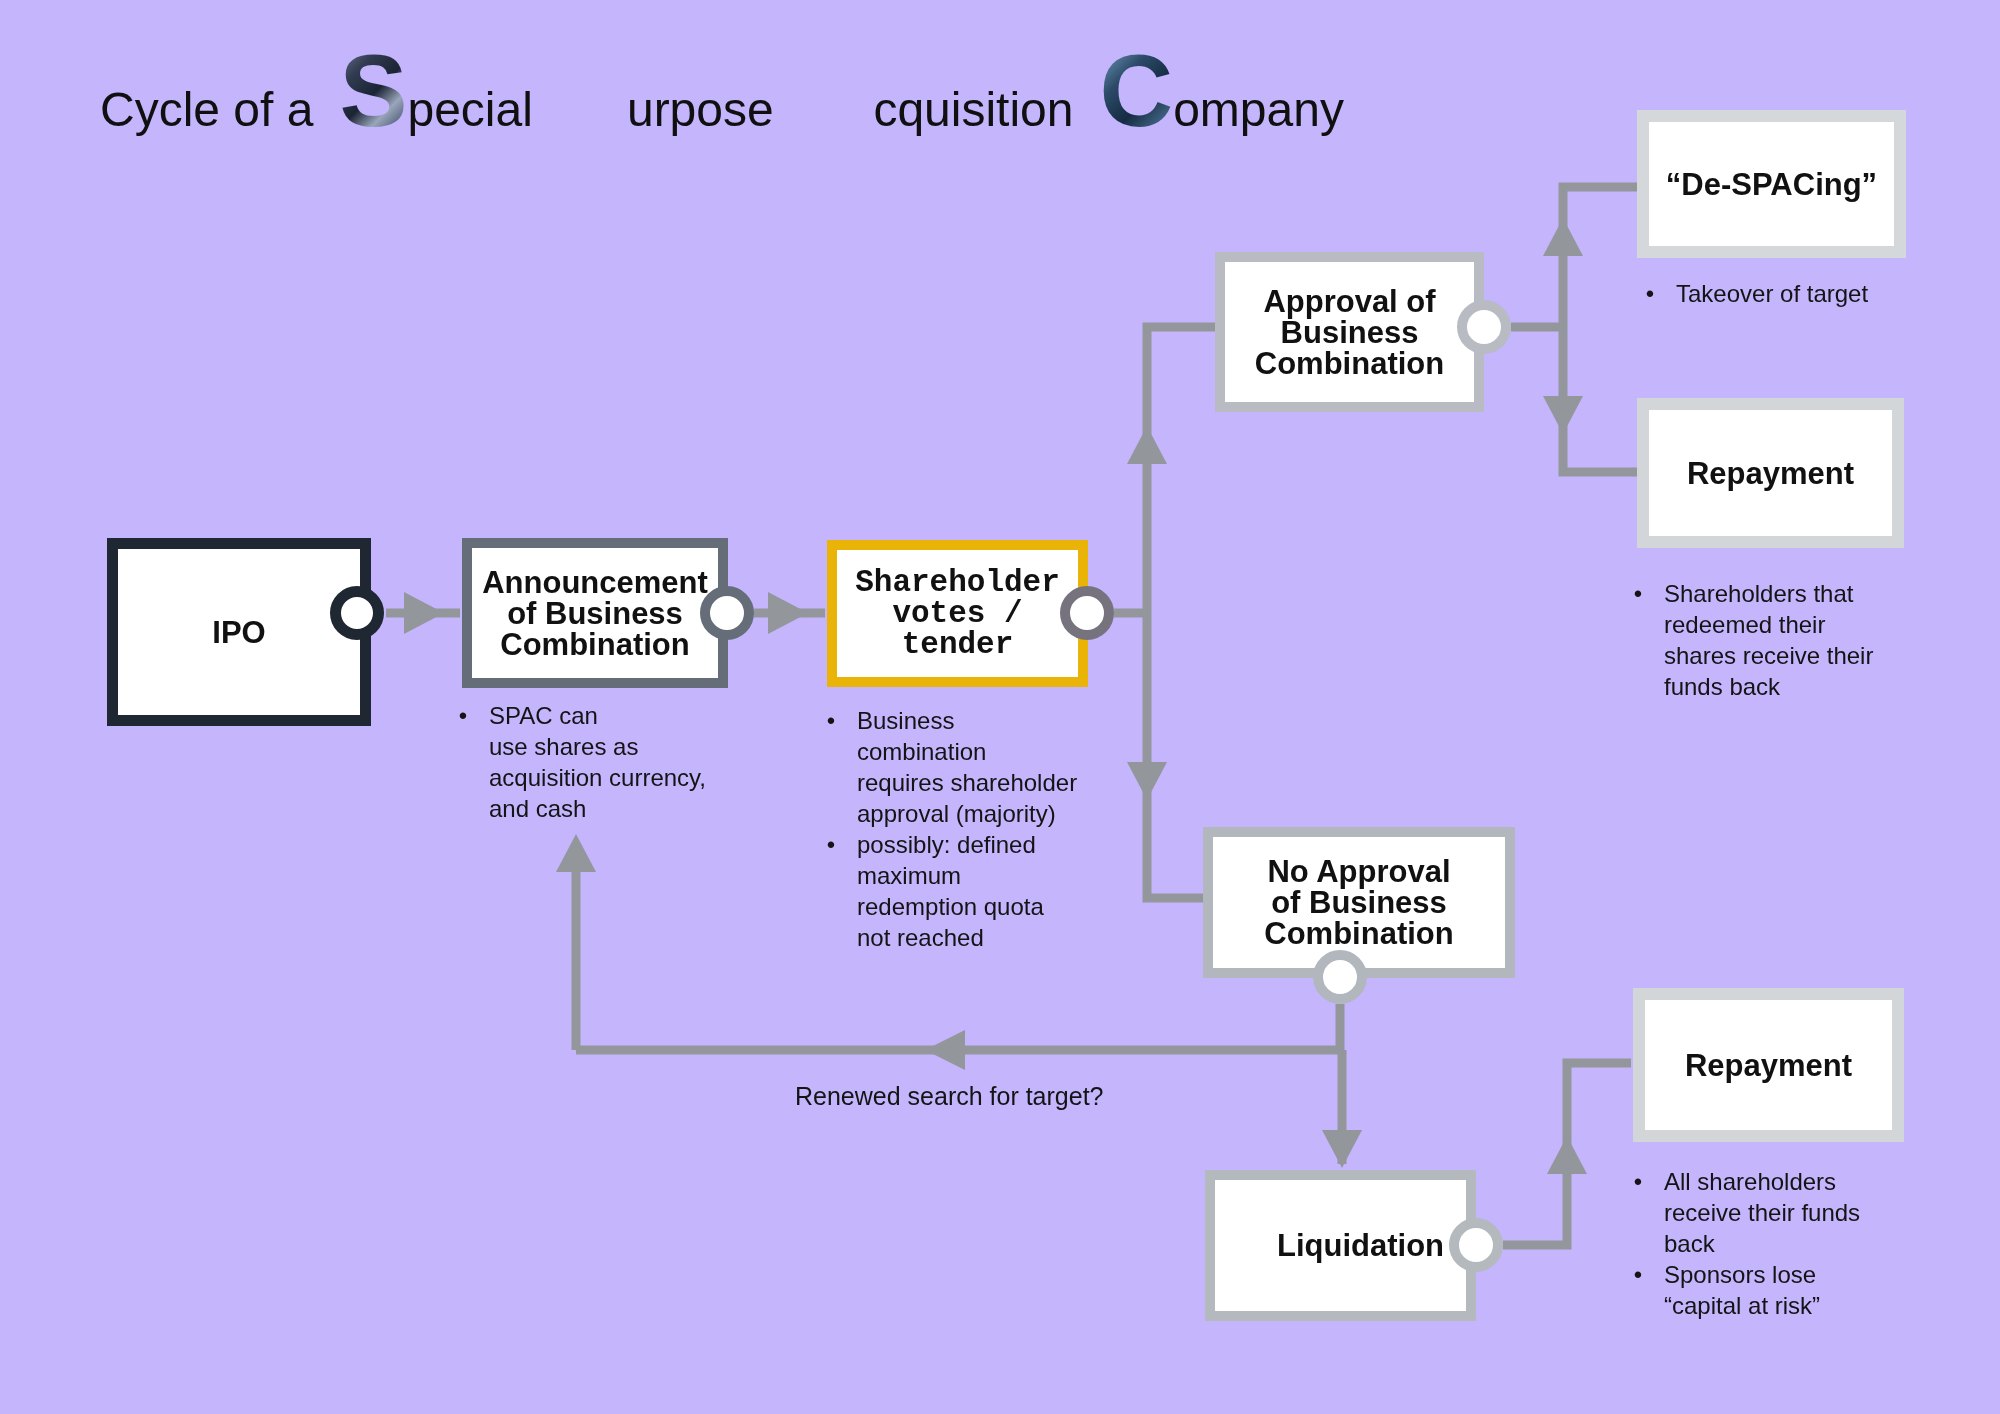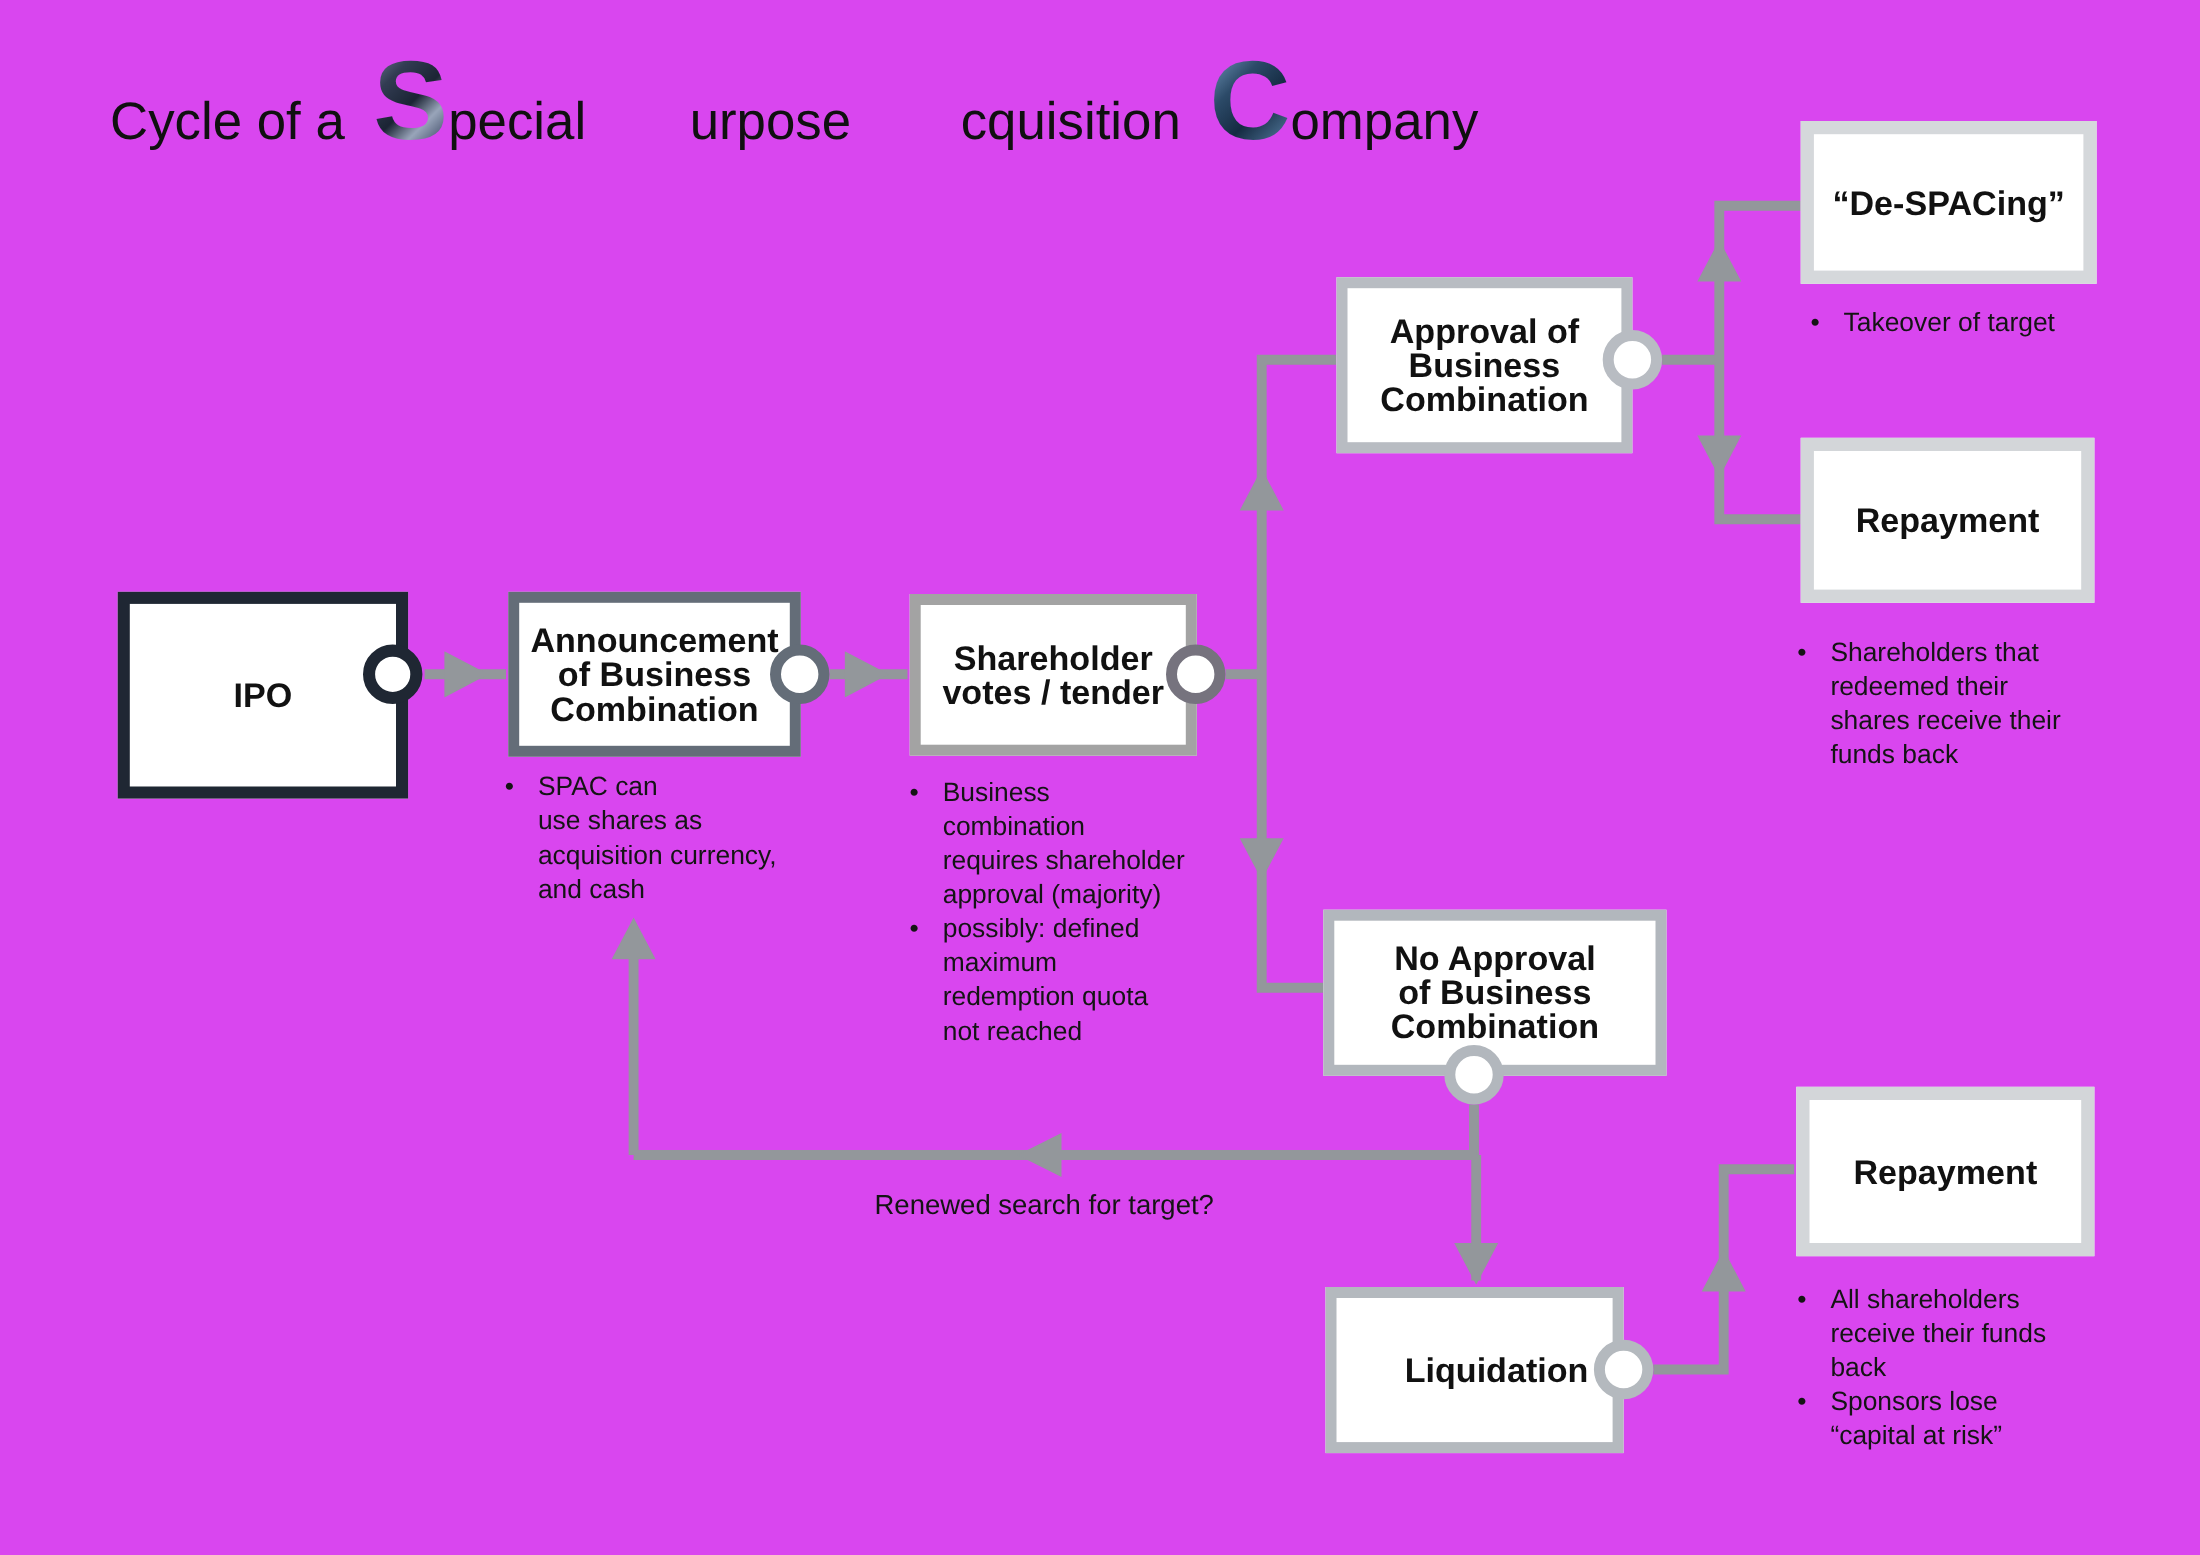--- a/index.html
+++ b/index.html
@@ -1,16 +1,16 @@
 <!DOCTYPE html>
 <html><head>
 <meta charset="utf-8">
 <style>
   html,body{margin:0;padding:0;background:#fff;}
-  .canvas{position:relative;width:2000px;height:1414px;background:#d946ef;overflow:hidden;
+  .canvas{position:relative;width:2000px;height:1414px;background:#c4b5fd;overflow:hidden;
           font-family:"Liberation Sans",sans-serif;color:#141414;}
 
   
   .title{position:absolute;left:100px;top:40px;display:flex;align-items:baseline;white-space:pre;}
   .title .small{font-size:48px;color:#101010;}
   .title .big{font-size:102px;font-weight:bold;line-height:1;margin-left:26px;
               -webkit-background-clip:text;background-clip:text;color:transparent;}
   .ltr-s{background-image:linear-gradient(135deg,#7d89a2 0%,#323c52 28%,#1b2434 52%,#99a5ba 70%,#46536e 88%,#232c40 100%);}
   .ltr-p{background-image:linear-gradient(135deg,#f3d3b4 0%,#d89057 35%,#c07codeg 0%,#bd743f 62%,#f6e0ca 100%);}
   .ltr-a{background-image:linear-gradient(135deg,#ece0d2 0%,#b98a5c 30%,#744b2d 58%,#d9b astonish88 0%,#caa178 100%);}
@@ -18,21 +18,21 @@
 
   
   svg.wires{position:absolute;left:0;top:0;z-index:1;}
 
   
   .box{position:absolute;box-sizing:border-box;background:#fff;display:flex;align-items:center;
        justify-content:center;text-align:center;font-weight:bold;font-size:31px;line-height:31px;
        white-space:pre-line;color:#111;z-index:2;}
   .b-ipo{left:107px;top:538px;width:264px;height:188px;border:11px solid #1f2733;}
   .b-announcement{left:462px;top:538px;width:266px;height:150px;border:10px solid #646d78;}
-  .b-shareholder{left:827px;top:540px;width:261px;height:147px;border:10px solid #a3a3a3;}
+  .b-shareholder{left:827px;top:540px;width:261px;height:147px;border:10px solid #eab308;font-family:Liberation Mono, monospace;}
   .b-approval{left:1215px;top:252px;width:269px;height:160px;border:10px solid #b8bcc2;}
   .b-despacing{left:1637px;top:110px;width:269px;height:148px;border:12px solid #d5d8db;}
   .b-repayment-top{left:1637px;top:398px;width:267px;height:150px;border:12px solid #d3d6d9;}
   .b-no-approval{left:1203px;top:827px;width:312px;height:151px;border:10px solid #b2b7bd;}
   .b-liquidation{left:1205px;top:1170px;width:271px;height:151px;border:10px solid #b4b9be;padding-left:40px;}
   .b-repayment-bottom{left:1633px;top:988px;width:271px;height:154px;border:12px solid #d3d6d9;}
 
   
   .circle{position:absolute;width:54px;height:54px;border-radius:50%;background:#fff;
           box-sizing:border-box;z-index:3;}

